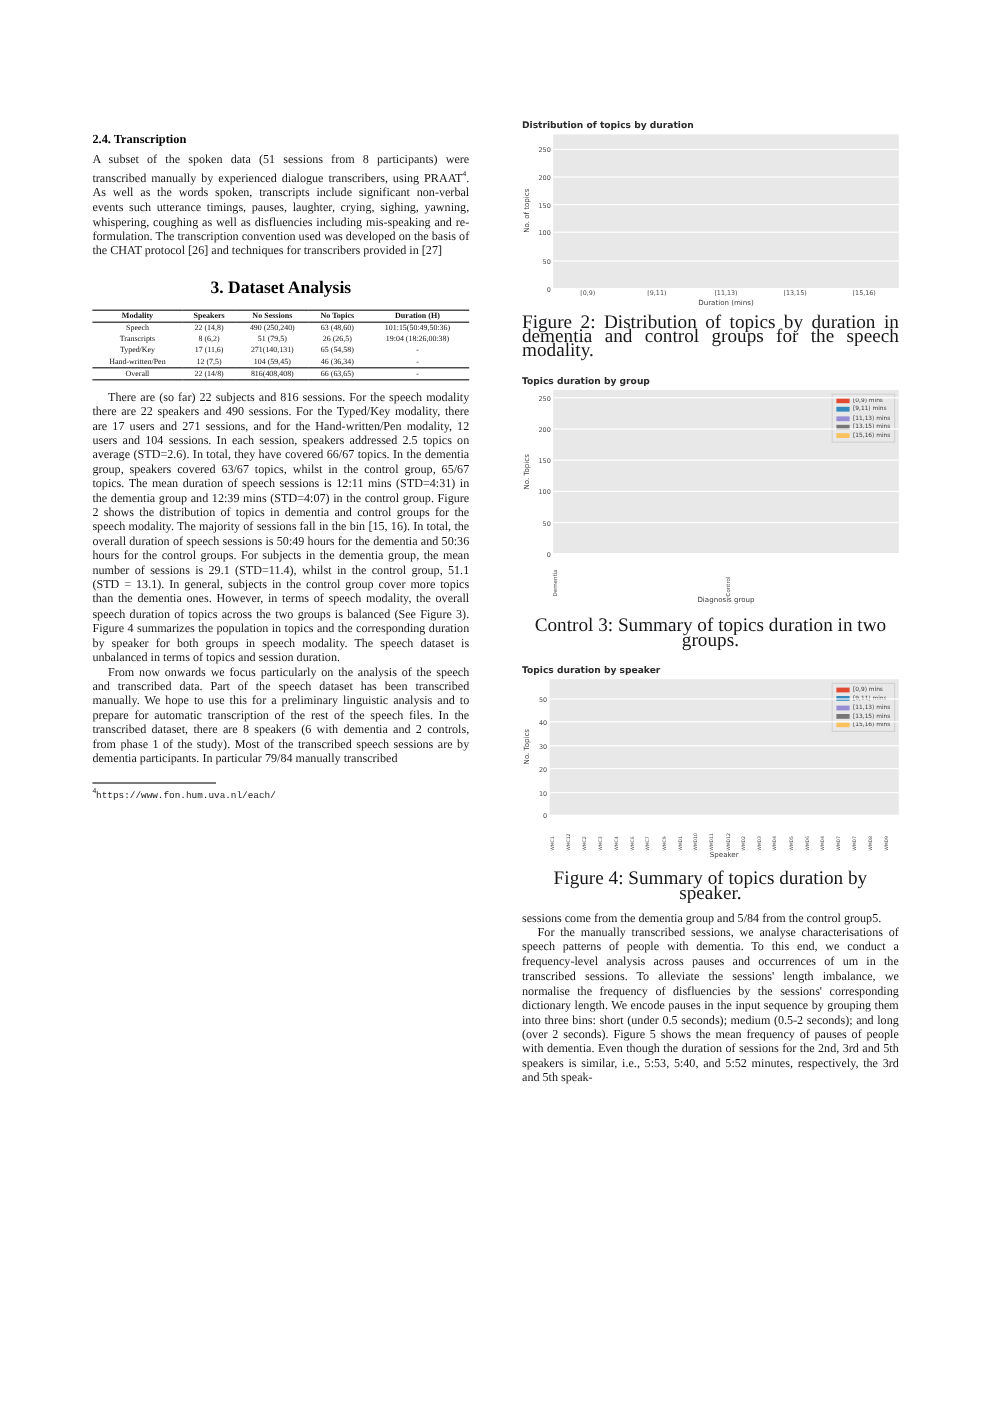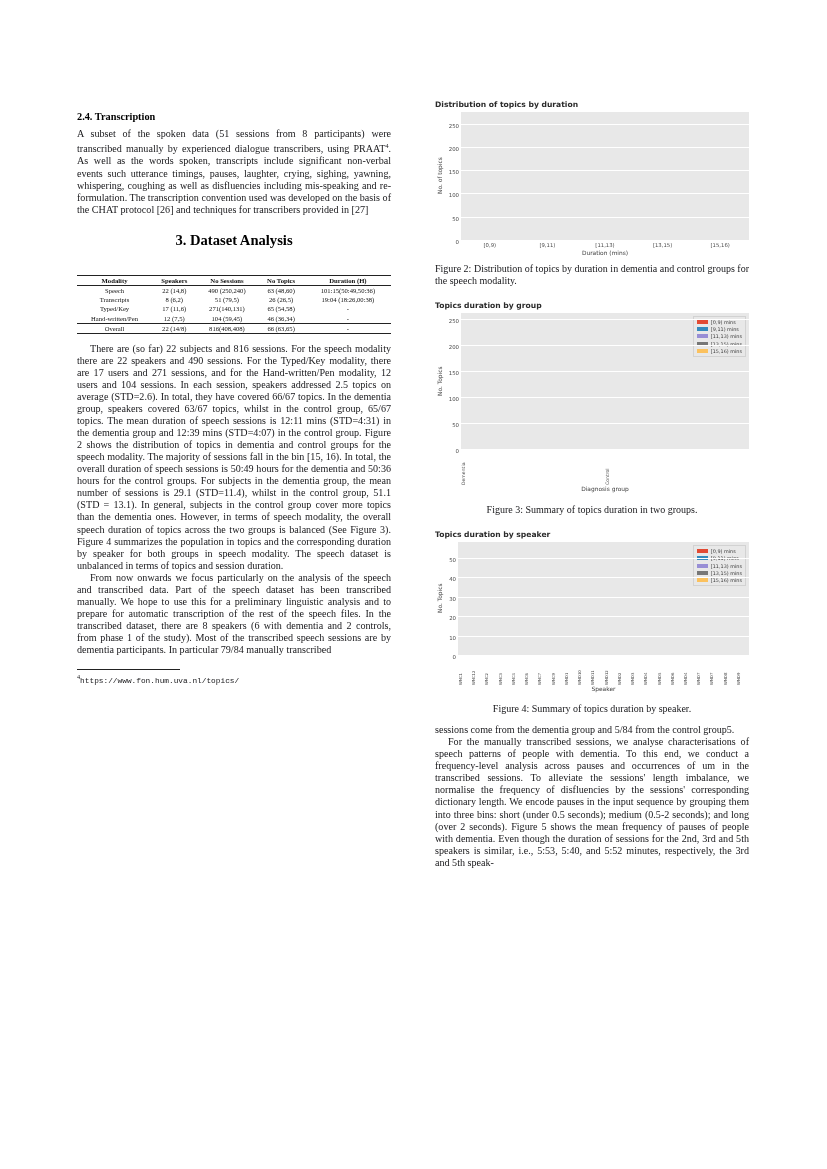--- a/index.html
+++ b/index.html
@@ -16,40 +16,40 @@
   p{
     margin:0 0 0 0;font-size:10.1px;line-height:12.05px;text-align:justify;
     color:#17171a;hyphens:none;
   }
   p.indent{text-indent:13px;}
   p+p{margin-top:0;}
   .sechead{
     font-weight:bold;font-size:10.3px;margin:11px 0 6px 0;color:#000;
   }
   .bighead{
-    font-weight:bold;font-size:14.6px;text-align:center;margin:16px 0 26px 0;color:#000;
+    font-weight:bold;font-size:14.6px;text-align:center;margin:16px 0 9px 0;color:#000;
   }
   .gap{height:9px;}
   
   table.stats{
     border-collapse:collapse;width:100%;font-size:6.6px;color:#111;
     margin-top:4px;
   }
   table.stats th,table.stats td{padding:1.1px 2px;text-align:center;white-space:nowrap;}
   table.stats thead th{font-weight:bold;font-size:6.7px;}
   .rule-top{border-top:1.1px solid #222;}
   .rule-mid{border-top:0.6px solid #222;}
   .rule-bot{border-bottom:1.1px solid #222;}
   .caption{
     font-size:10.1px;line-height:12.05px;text-align:justify;margin-top:5px;color:#17171a;
   }
   .caption .lbl{font-style:normal;}
   .caption .it{font-style:italic;}
   .fig-caption{
-    font-size:10px;line-height:12.05px;text-align:justify;color:#17171a;margin-top:7px;
+    font-size:16px;line-height:12.05px;text-align:justify;color:#17171a;margin-top:7px;
   }
   .fig-caption.center{text-align:center;}
   .footnote-wrap{margin-top:13px;}
   .fnrule{width:103px;height:0;border-top:0.9px solid #222;margin-bottom:3px;}
   .footnote{font-size:8.2px;color:#17171a;font-family:"Liberation Serif",serif;}
   .footnote .mono{font-family:"Liberation Mono",monospace;font-size:7.8px;}
   sup{font-size:6.2px;vertical-align:super;}
   
   .chart{position:relative;background:#ffffff;}
   .chart-title{
@@ -170,21 +170,21 @@
       </table>
 
 
       <div class="gap"></div>
 
       <p class="indent">There are (so far) 22 subjects and 816 sessions. For the speech modality there are 22 speakers and 490 sessions. For the Typed/Key modality, there are 17 users and 271 sessions, and for the Hand-written/Pen modality, 12 users and 104 sessions. In each session, speakers addressed 2.5 topics on average (STD=2.6). In total, they have covered 66/67 topics. In the dementia group, speakers covered 63/67 topics, whilst in the control group, 65/67 topics. The mean duration of speech sessions is 12:11 mins (STD=4:31) in the dementia group and 12:39 mins (STD=4:07) in the control group. Figure 2 shows the distribution of topics in dementia and control groups for the speech modality. The majority of sessions fall in the bin [15, 16). In total, the overall duration of speech sessions is 50:49 hours for the dementia and 50:36 hours for the control groups. For subjects in the dementia group, the mean number of sessions is 29.1 (STD=11.4), whilst in the control group, 51.1 (STD = 13.1). In general, subjects in the control group cover more topics than the dementia ones. However, in terms of speech modality, the overall speech duration of topics across the two groups is balanced (See Figure 3). Figure 4 summarizes the population in topics and the corresponding duration by speaker for both groups in speech modality. The speech dataset is unbalanced in terms of topics and session duration.</p>
       <p class="indent">From now onwards we focus particularly on the analysis of the speech and transcribed data. Part of the speech dataset has been transcribed manually. We hope to use this for a preliminary linguistic analysis and to prepare for automatic transcription of the rest of the speech files. In the transcribed dataset, there are 8 speakers (6 with dementia and 2 controls, from phase 1 of the study). Most of the transcribed speech sessions are by dementia participants. In particular 79/84 manually transcribed</p>
 
       <div class="footnote-wrap">
         <div class="fnrule"></div>
-        <div class="footnote"><sup>4</sup><span class="mono">https://www.fon.hum.uva.nl/topics/</span></div>
+        <div class="footnote"><sup>4</sup><span class="mono">https://www.fon.hum.uva.nl/each/</span></div>
       </div>
     </div>
 
     <div class="col">
 
       <div class="chart">
         <div class="chart-title">Distribution of topics by duration</div>
         <div class="plotwrap">
           <div class="ylabel" style="height:128px;width:9px;">No. of topics</div>
           <div class="yticks" id="f2yt" style="height: 128px; width: 17px; position: relative;">
@@ -312,21 +312,21 @@
         <div style="display:flex;">
           <div style="width:26px;"></div>
           <div class="xticks vert" id="f3xt" style="flex:1;padding-top:2px;">
               <div class="xt">Dementia</div>
               <div class="xt">Control</div>
             </div>
         </div>
         <div class="xlabel" style="margin-left:26px;margin-top:1px;">Diagnosis group</div>
       </div>
 
-      <div class="fig-caption center" style="margin-top:12px;"><span>Figure 3:</span> <span class="it">Summary of topics duration in two groups.</span></div>
+      <div class="fig-caption center" style="margin-top:12px;"><span>Control 3:</span> <span class="it">Summary of topics duration in two groups.</span></div>
 
       <div class="chart" style="margin-top:14px;">
         <div class="chart-title">Topics duration by speaker</div>
         <div class="plotwrap">
           <div class="ylabel" style="height:113px;width:9px;">No. Topics</div>
           <div class="yticks" id="f4yt" style="height: 113px; width: 14px; position: relative;">
               <span style="position: absolute; right: 2px; top: 13.7931%;">50</span>
               <span style="position: absolute; right: 2px; top: 31.0345%;">40</span>
               <span style="position: absolute; right: 2px; top: 48.2759%;">30</span>
               <span style="position: absolute; right: 2px; top: 65.5172%;">20</span>

